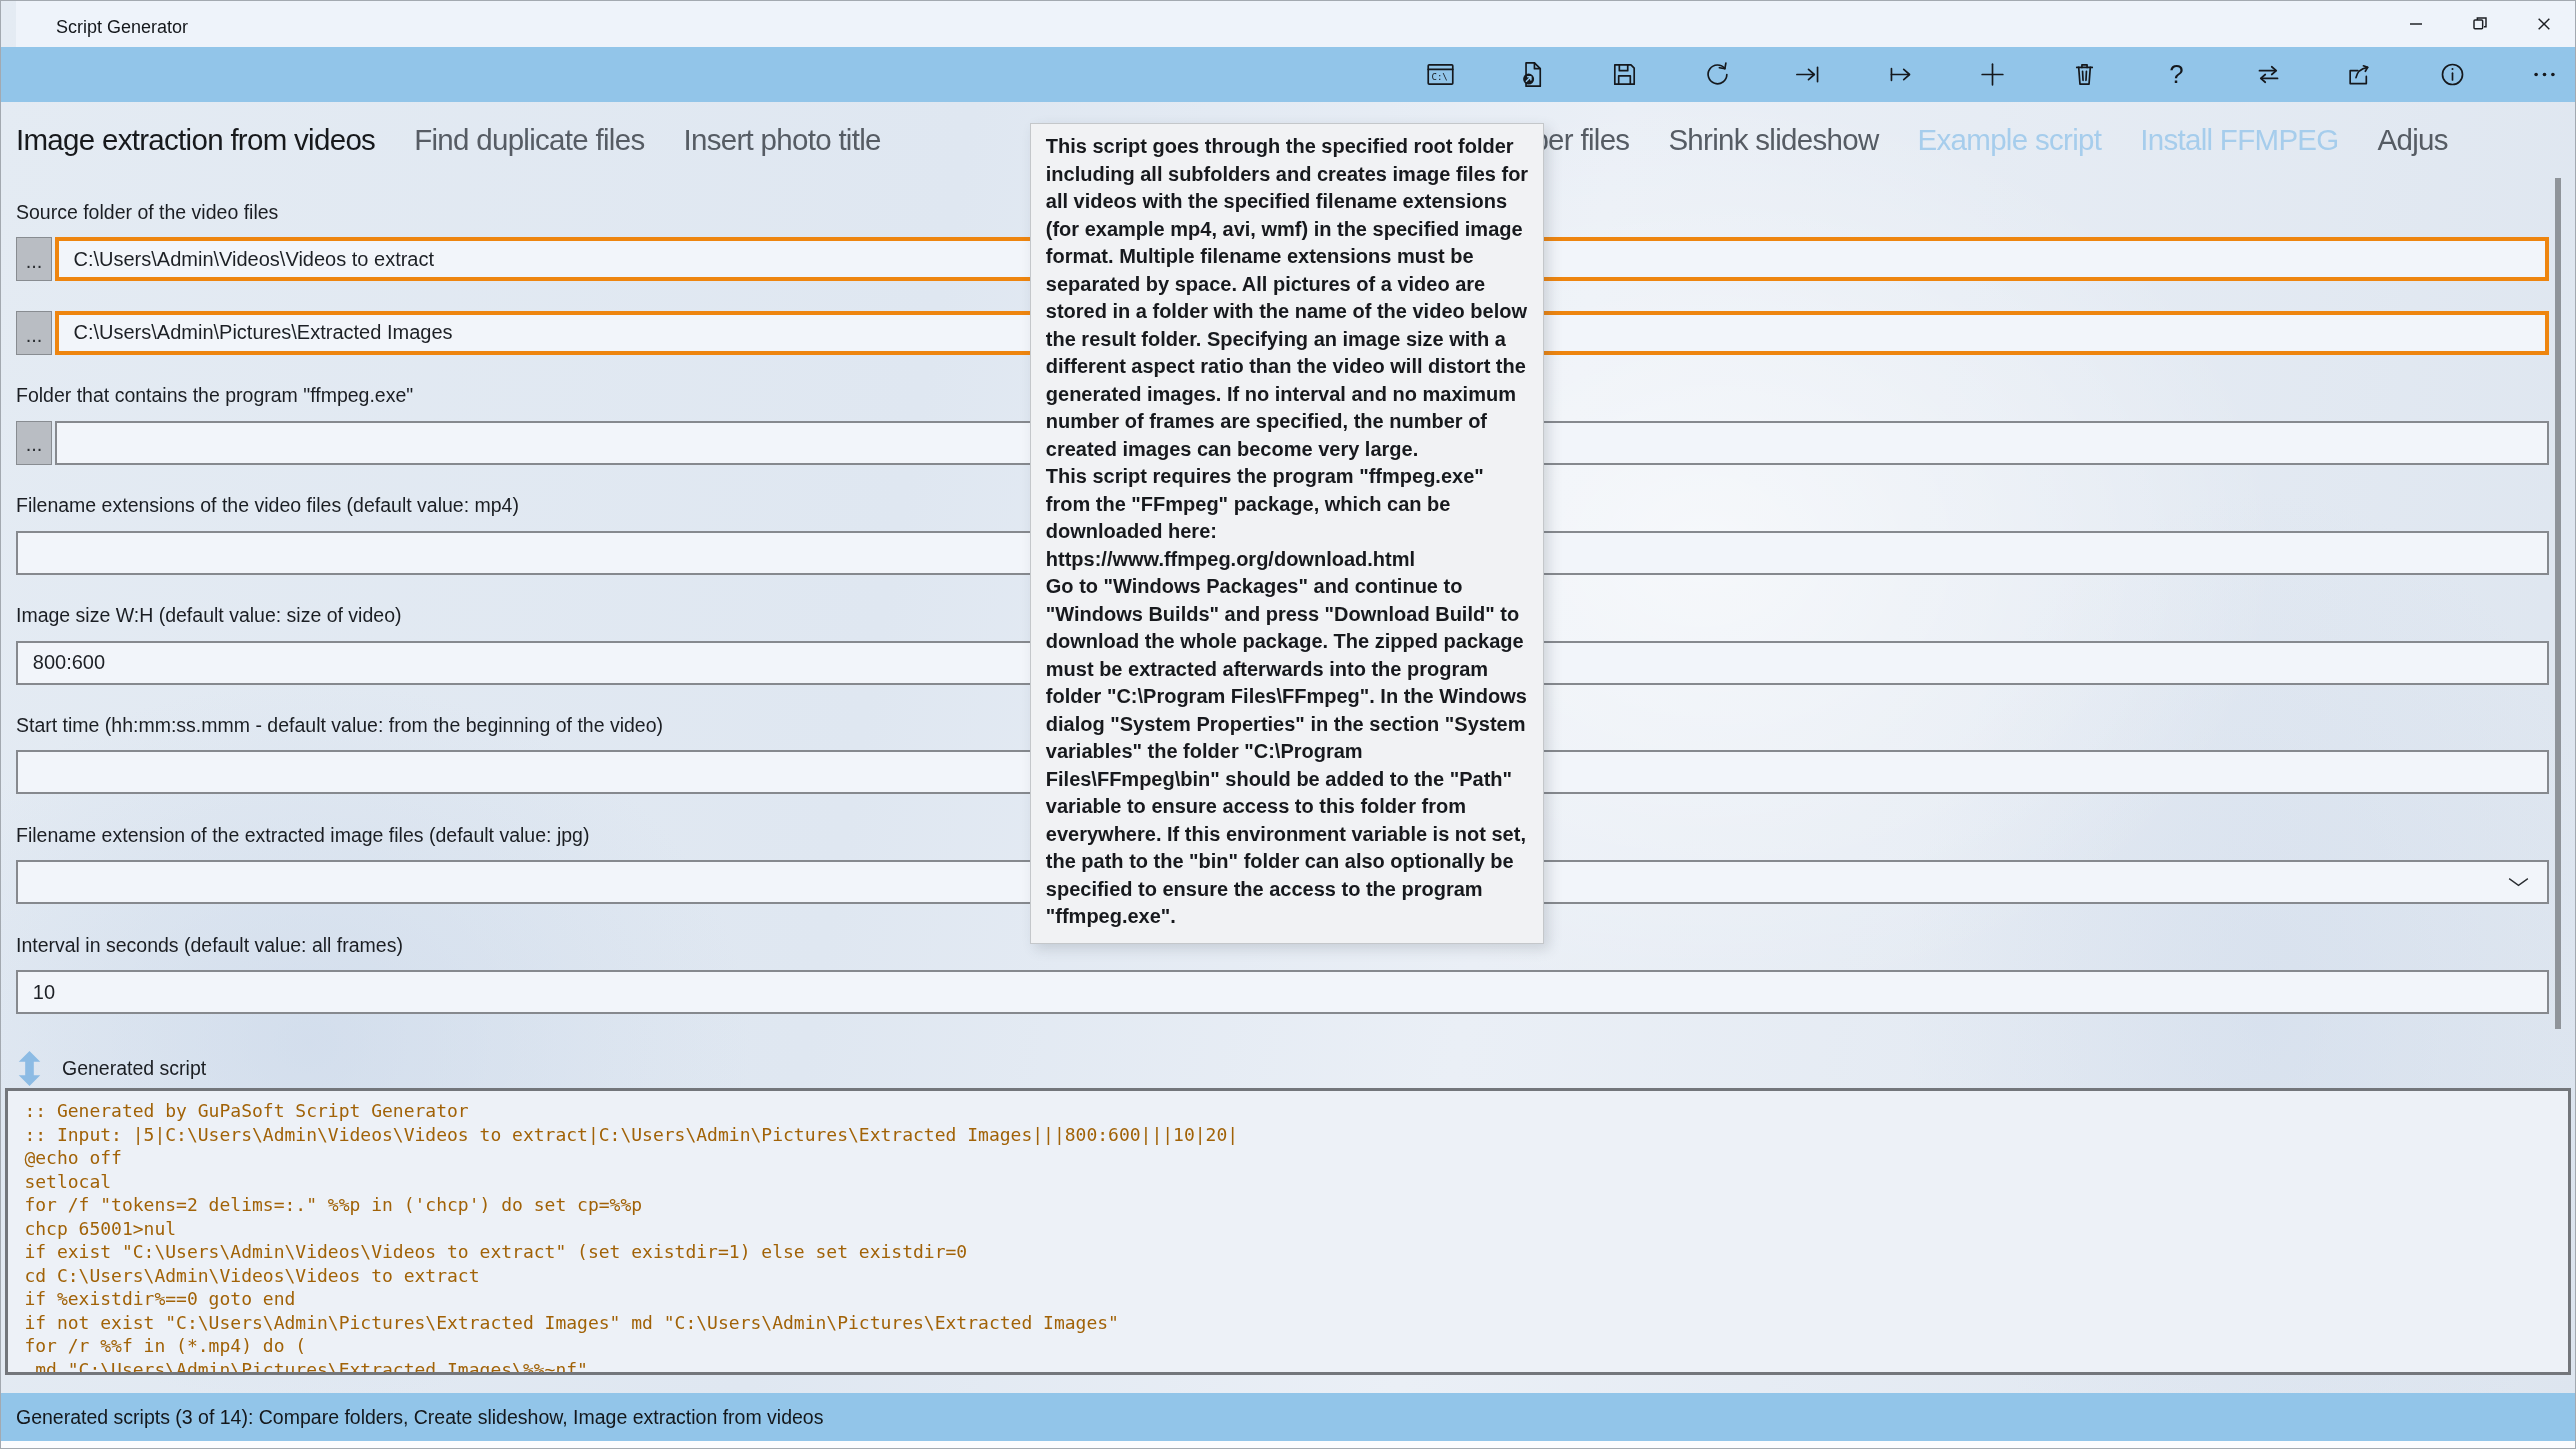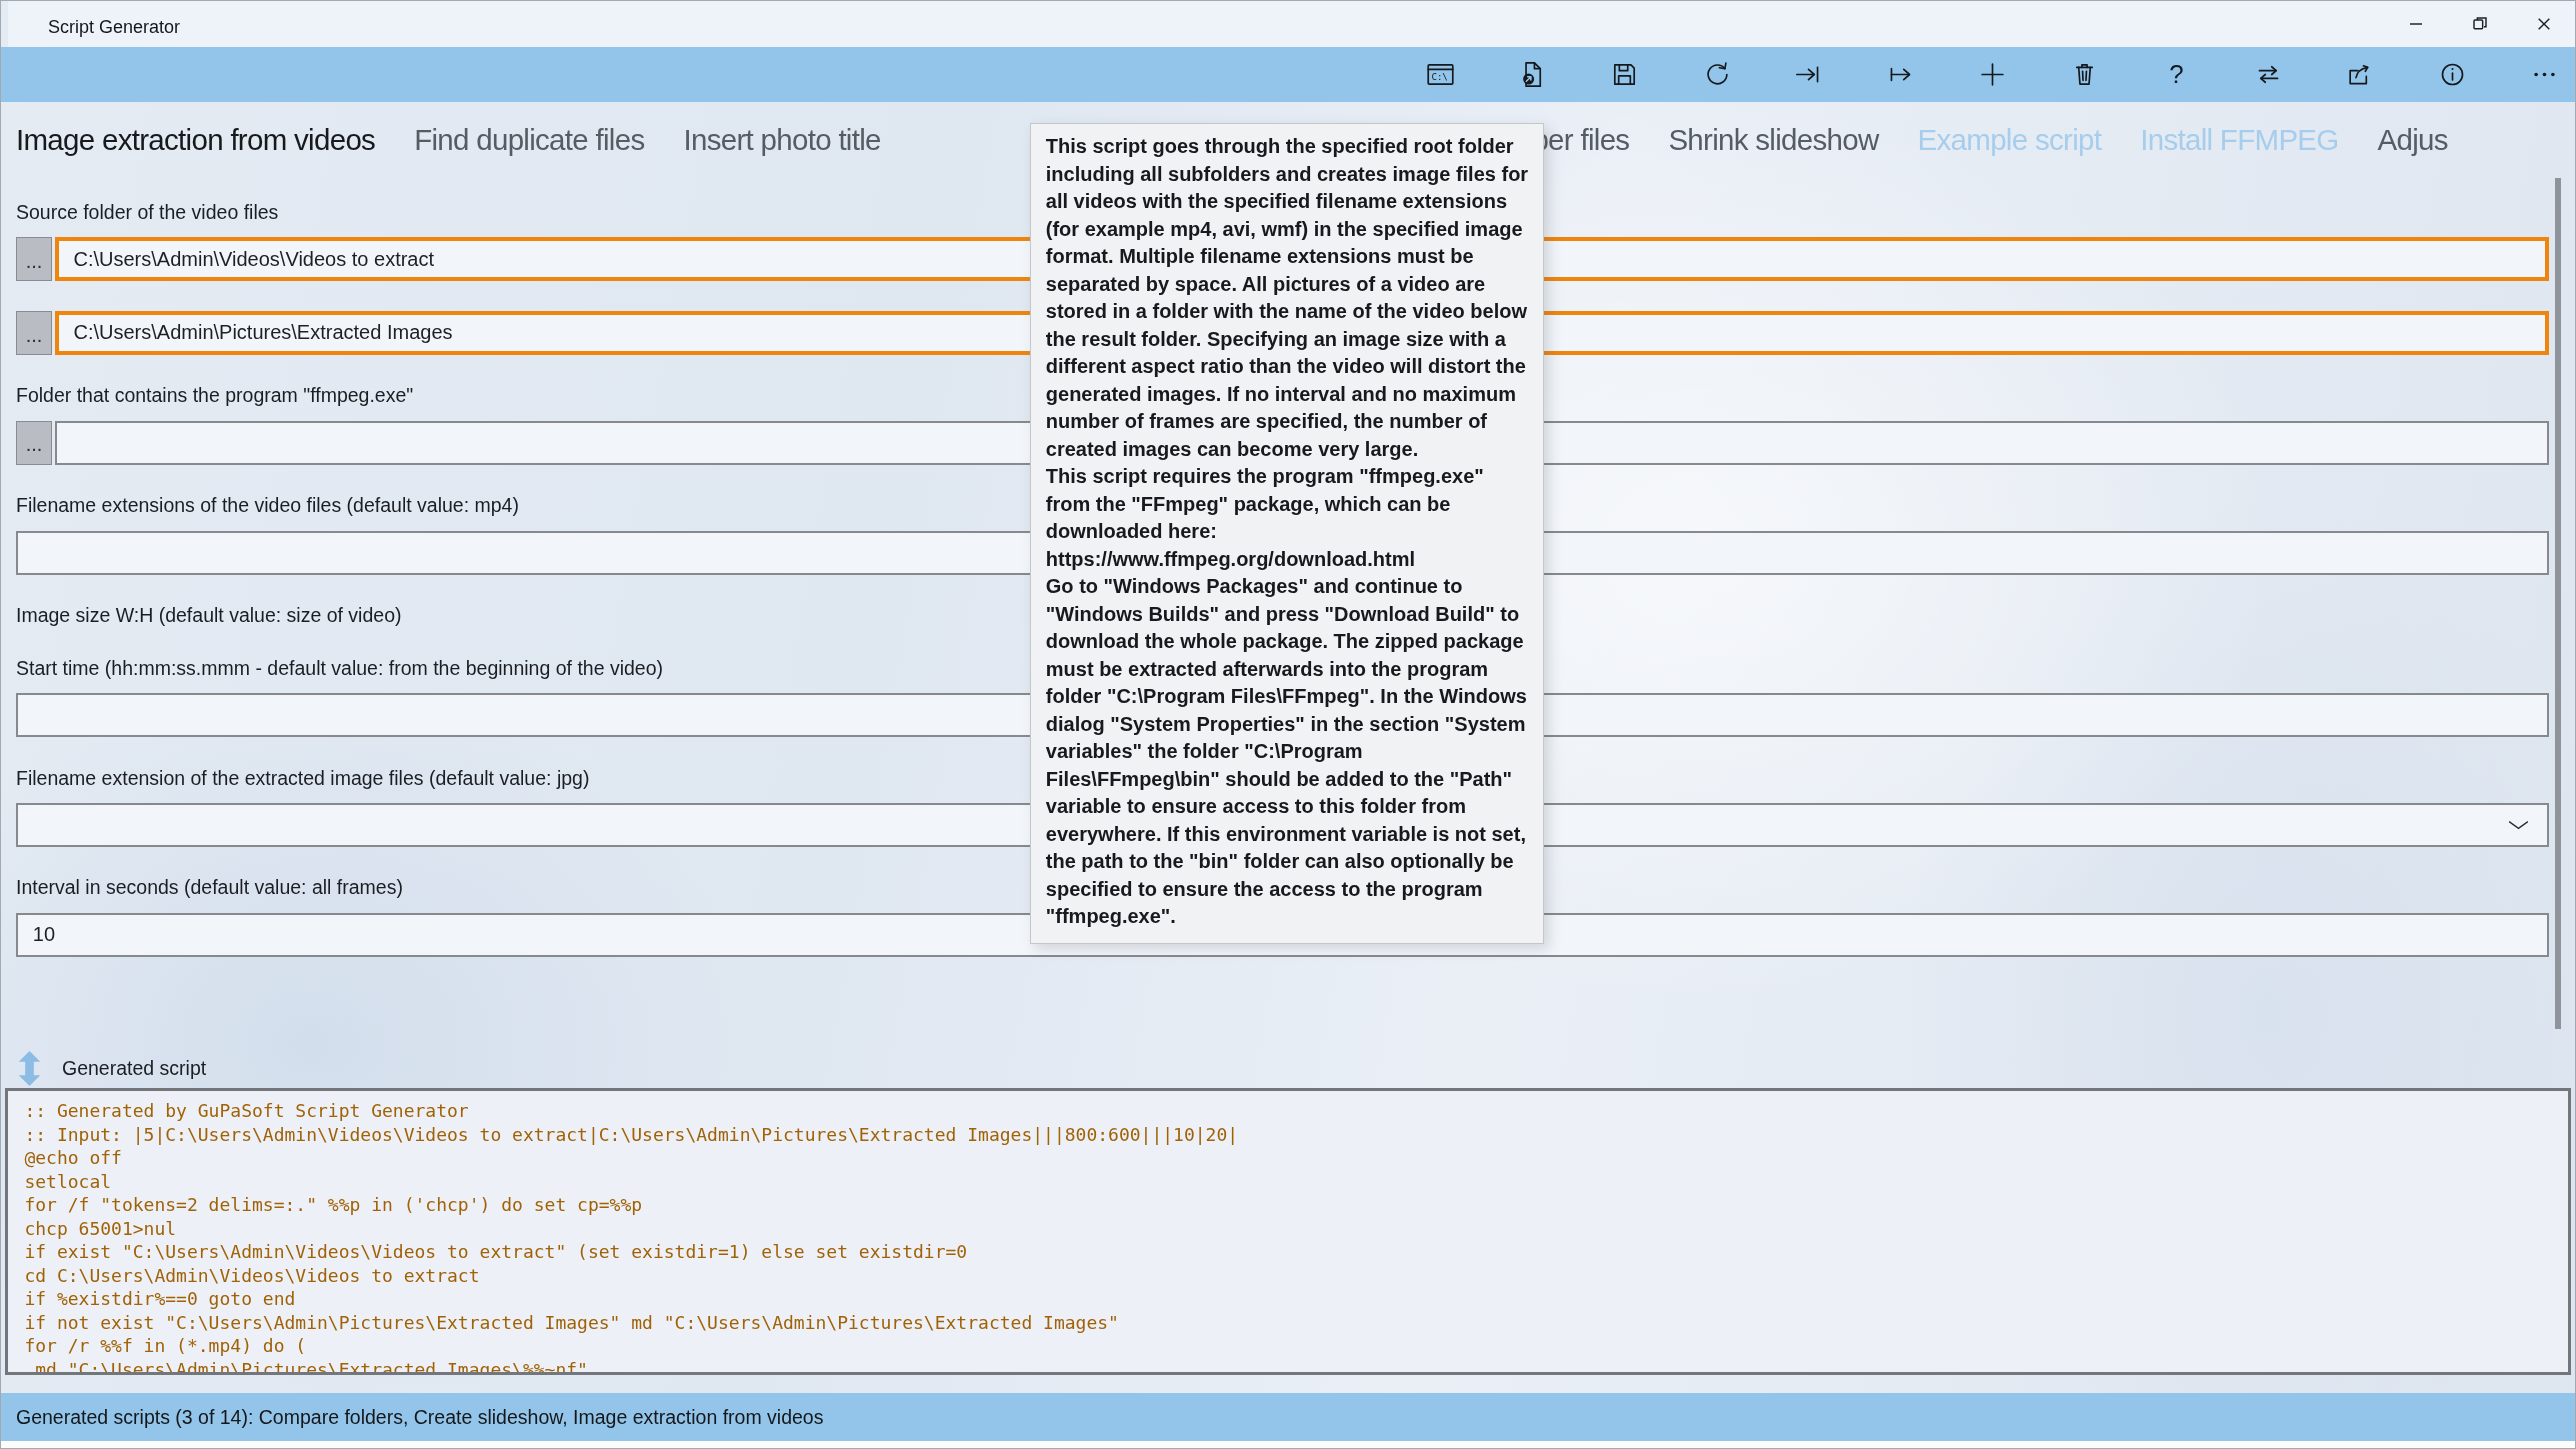--- a/index.html
+++ b/index.html
@@ -8,21 +8,21 @@
     font-family:"Liberation Sans","DejaVu Sans",sans-serif;
     background:
       radial-gradient(939px 738px at 66% 38%, rgba(255,255,255,0.60), rgba(255,255,255,0) 62%),
       radial-gradient(738px 604px at 12% 72%, rgba(199,213,232,0.55), rgba(199,213,232,0) 60%),
       radial-gradient(604px 872px at 88% 70%, rgba(205,217,234,0.45), rgba(205,217,234,0) 60%),
       linear-gradient(100deg,#e4ebf3 0%,#dfe7f1 35%,#eaeff6 58%,#dde5ef 100%);
   }
   .frame{position:absolute;inset:0;border:0.7px solid #a3a9b0;pointer-events:none;z-index:99;}
 
   
-  .titlebar{position:absolute;top:0;left:8px;right:0;height:55px;background:#eef3fa;display:flex;align-items:center;}
+  .titlebar{position:absolute;top:0;left:16px;right:0;height:55px;background:#eef3fa;display:flex;align-items:center;}
   .title-text{margin-left:40px;font-size:18px;color:#14171b;}
   .win-controls{position:absolute;right:0;top:0;height:47px;display:flex;}
   .win-btn{width:64px;height:47px;display:flex;align-items:center;justify-content:center;}
   .win-btn svg{width:20px;height:20px;stroke:#1c1f23;stroke-width:2.2;fill:none;}
 
   
   .toolbar{position:absolute;top:47px;left:0;right:0;height:55px;background:#92c5e9;
     display:flex;align-items:center;justify-content:flex-end;gap:60px;padding-right:16px;box-sizing:border-box;}
   .tbtn{width:32px;height:32px;display:flex;align-items:center;justify-content:center;}
   .tbtn svg{width:31px;height:31px;stroke:#15181c;stroke-width:2.6;fill:none;stroke-linecap:round;stroke-linejoin:round;}
@@ -240,20 +240,25 @@
     <div class="field">
       <div class="field-label">Filename extensions of the video files (default value: mp4)</div>
       <div class="row">
         <div class="tinput">
           <input type="text" value="" style="">
         </div>
       </div>
     </div>
     <div class="field">
       <div class="field-label">Image size W:H (default value: size of video)</div>
+      <div class="row">
+        <div class="tinput">
+          <input type="text" value="800:600" style="">
+        </div>
+      </div>
     </div>
     <div class="field">
       <div class="field-label">Start time (hh:mm:ss.mmm - default value: from the beginning of the video)</div>
       <div class="row">
         <div class="tinput">
           <input type="text" value="" style="">
         </div>
       </div>
     </div>
     <div class="field">

